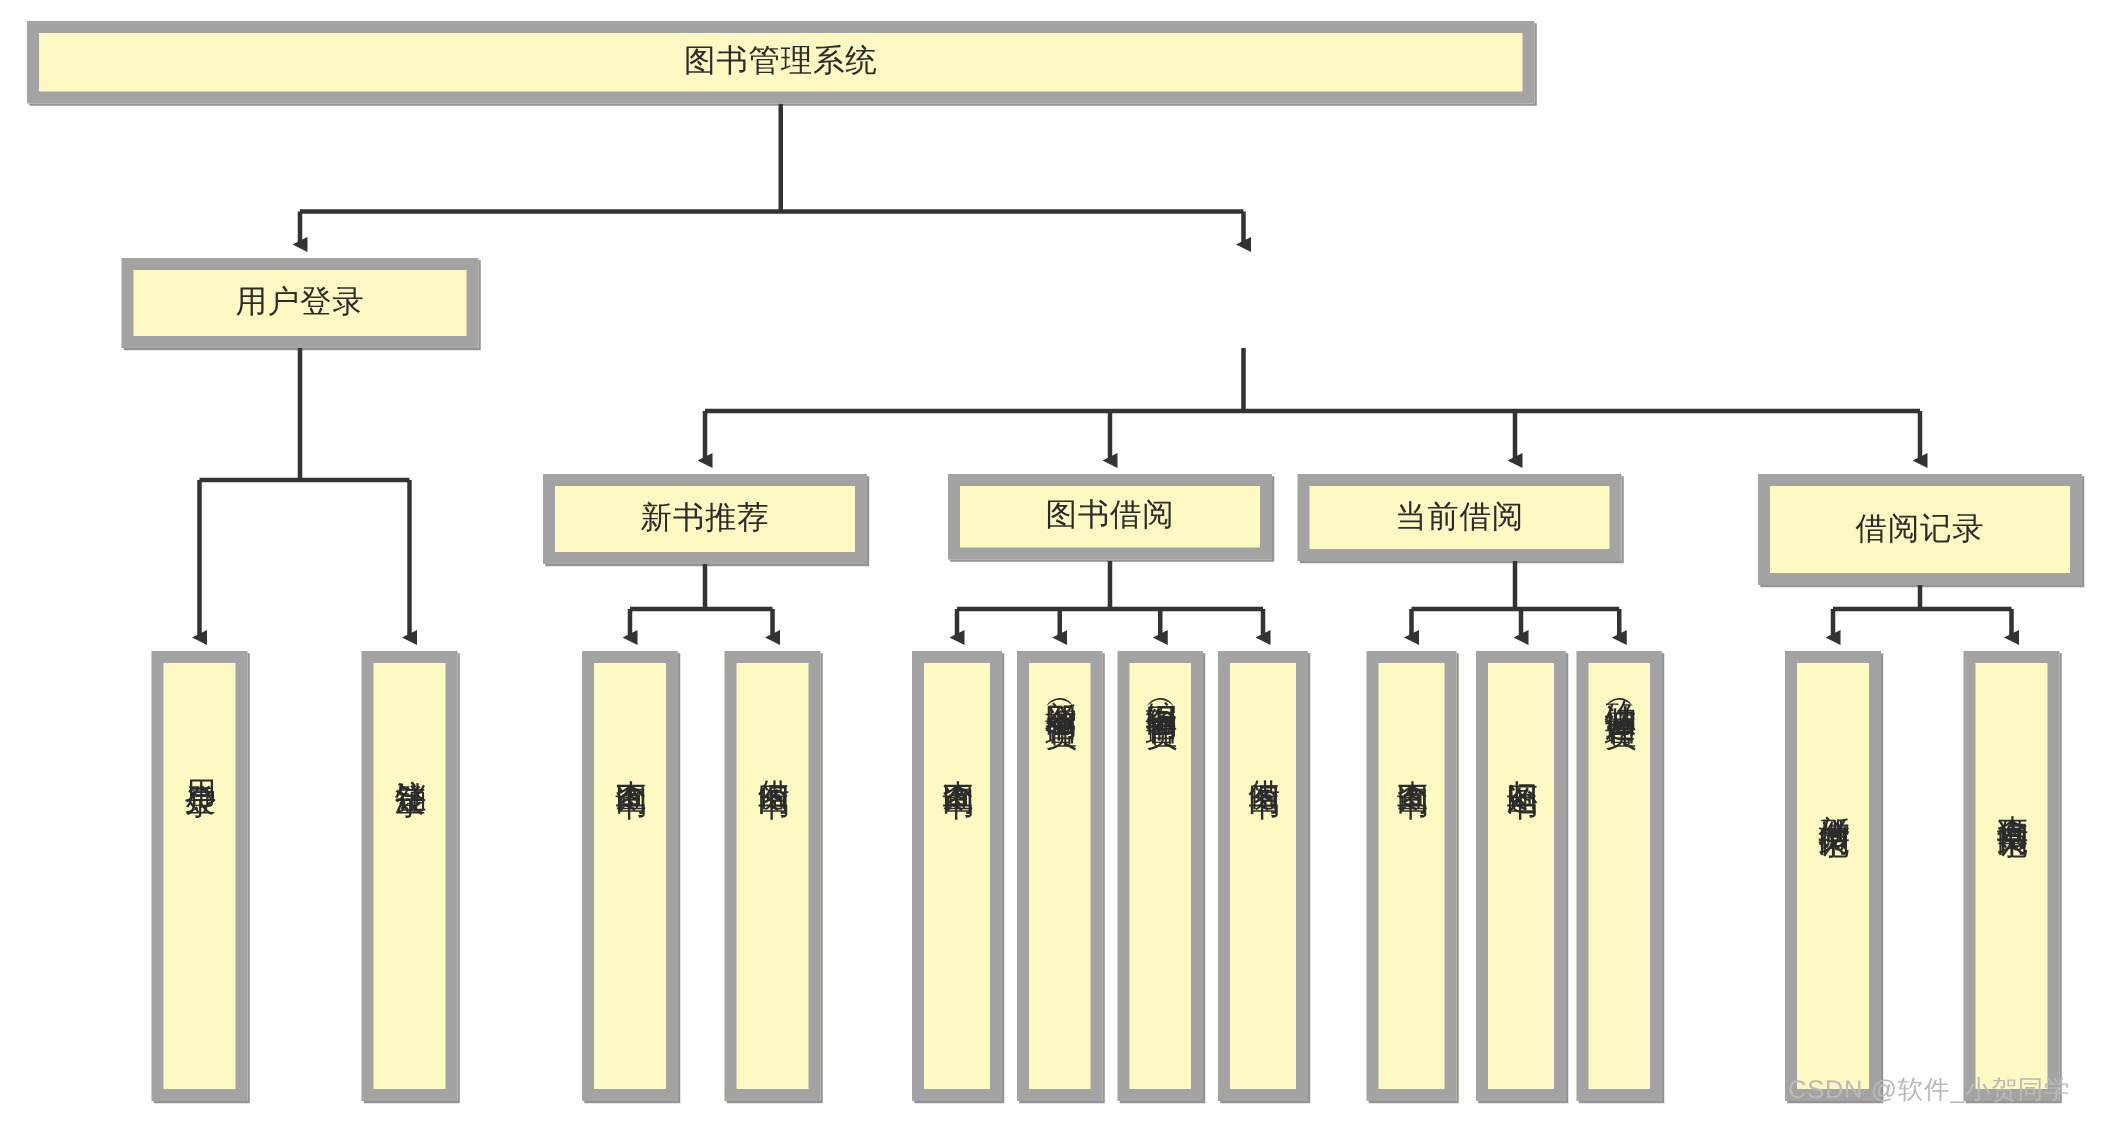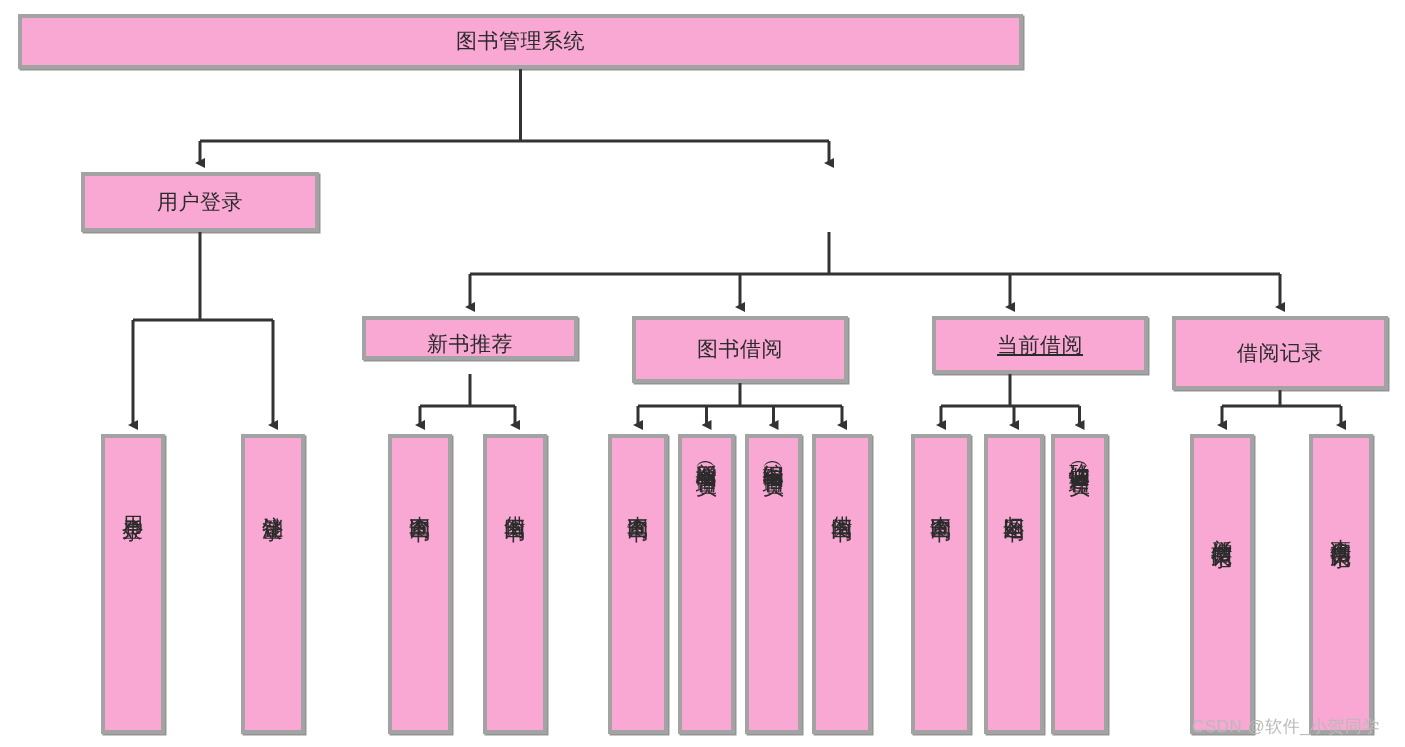--- a/index.html
+++ b/index.html
@@ -21,22 +21,22 @@
     position: absolute;
     left: 0;
     top: 0;
     width: 1405px;
     height: 747px;
     pointer-events: none;
   }
   .node {
     position: absolute;
     box-sizing: border-box;
-    background: #f9a8d4;
-    border: 4px solid #a3a3a3;
+    background: #fef9c3;
+    border: 8px solid #a3a3a3;
     box-shadow: 1.5px 1.5px 0 0 rgba(60,60,60,0.55);
     display: flex;
     align-items: center;
     justify-content: center;
     color: #2b2b2b;
   }
   .node .label {
     display: block;
     text-align: center;
     line-height: 1.08;
@@ -128,27 +128,27 @@
   </svg>
 
   <div class="node root horizontal" id="n-root" style="left: 18px; top: 14px; width: 1005px; height: 55px;">
     <span class="label">图书管理系统</span>
   </div>
 
   <div class="node horizontal" id="n-user-login" style="left: 81px; top: 172px; width: 238px; height: 60px;">
     <span class="label">用户登录</span>
   </div>
 
-  <div class="node horizontal" id="n-new-book-rec" style="left: 362px; top: 316px; width: 216px; height: 44px; align-items: flex-end;">
+  <div class="node horizontal" id="n-new-book-rec" style="left: 362px; top: 316px; width: 216px; height: 60px;">
     <span class="label">新书推荐</span>
   </div>
-  <div class="node horizontal" id="n-book-borrow" style="left: 632px; top: 316px; width: 216px; height: 67px;">
+  <div class="node horizontal" id="n-book-borrow" style="left: 632px; top: 316px; width: 216px; height: 57px;">
     <span class="label">图书借阅</span>
   </div>
-  <div class="node horizontal" id="n-current-borrow" style="left: 932px; top: 316px; width: 216px; height: 58px; text-decoration: underline;">
+  <div class="node horizontal" id="n-current-borrow" style="left: 865px; top: 316px; width: 216px; height: 58px;">
     <span class="label">当前借阅</span>
   </div>
   <div class="node horizontal" id="n-borrow-record" style="left: 1172px; top: 316px; width: 216px; height: 74px;">
     <span class="label">借阅记录</span>
   </div>
 
   <div class="node vertical mid" id="n-leaf-user-login" style="left: 101px; top: 434px; width: 64px; height: 300px;">
     <span class="label">用户登录</span>
   </div>
   <div class="node vertical mid" id="n-leaf-logout" style="left: 241px; top: 434px; width: 64px; height: 300px;">

